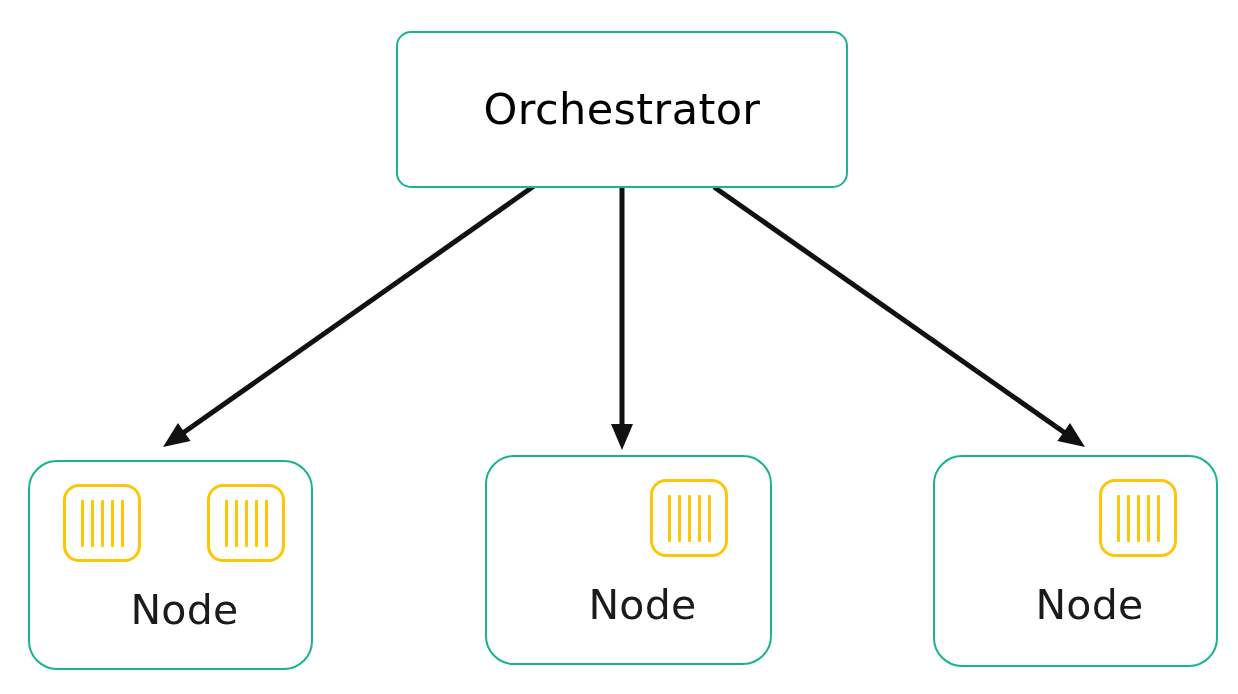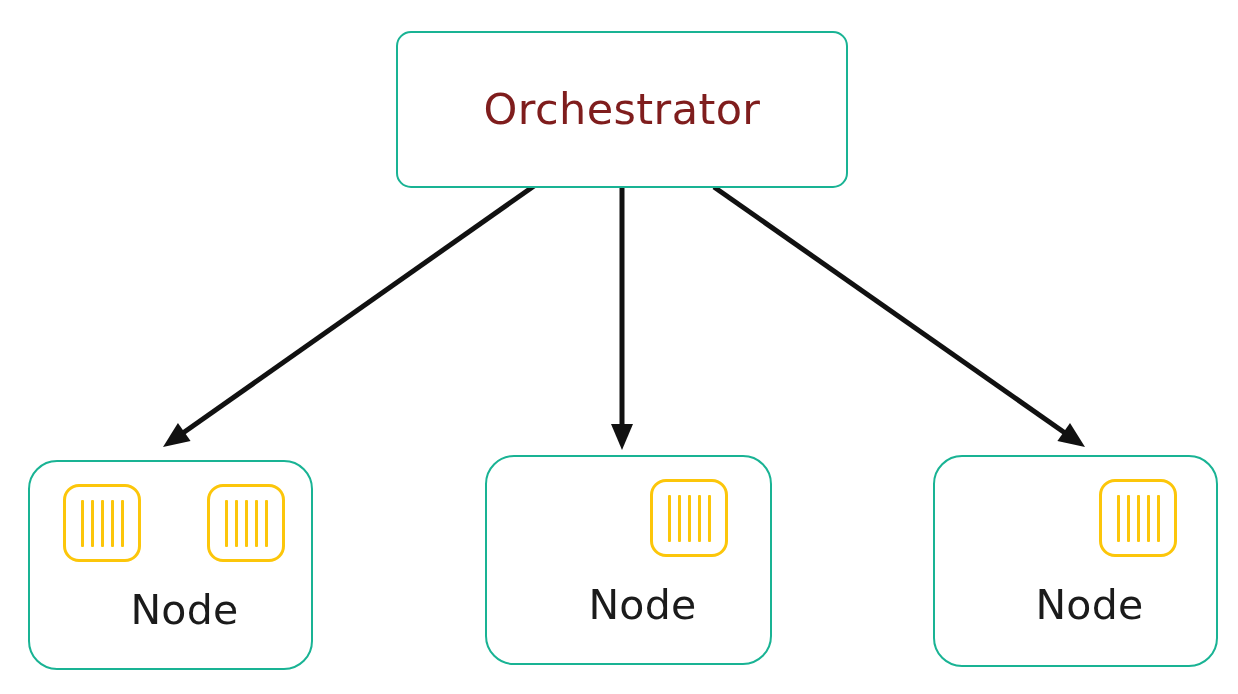--- a/index.html
+++ b/index.html
@@ -33,21 +33,21 @@
     justify-content: center;
   }
   .node-box {
     border-width: 2.5px;
     border-radius: 29px;
   }
   
   .orchestrator-label {
     font-size: 43px;
     line-height: 1;
-    color: #7f1d1d;
+    color: #000000;
     letter-spacing: 0.4px;
     white-space: nowrap;
     -webkit-font-smoothing: antialiased;
   }
   .node-label {
     position: absolute;
     left: 0;
     right: 0;
     text-align: center;
     font-size: 41px;

